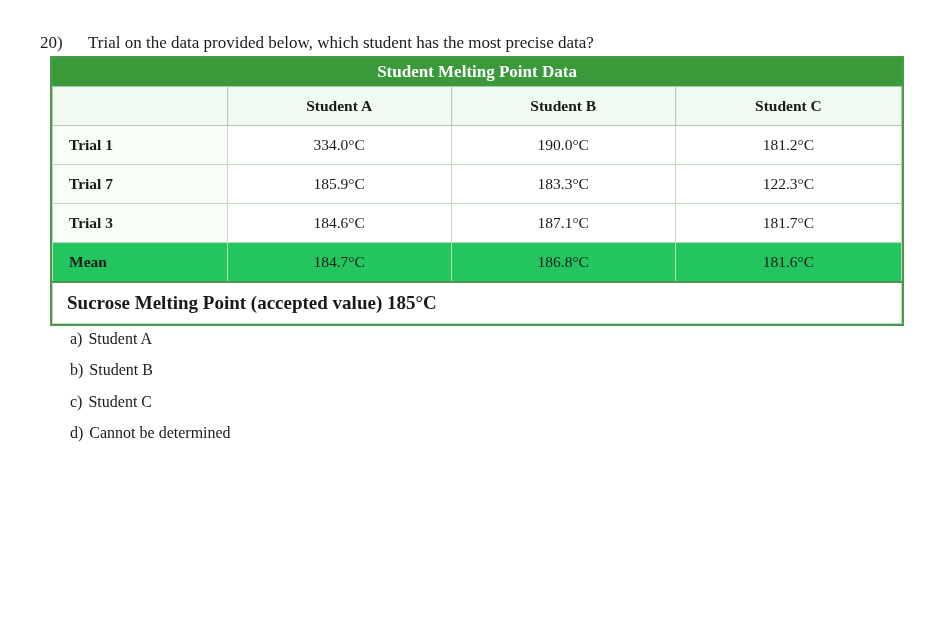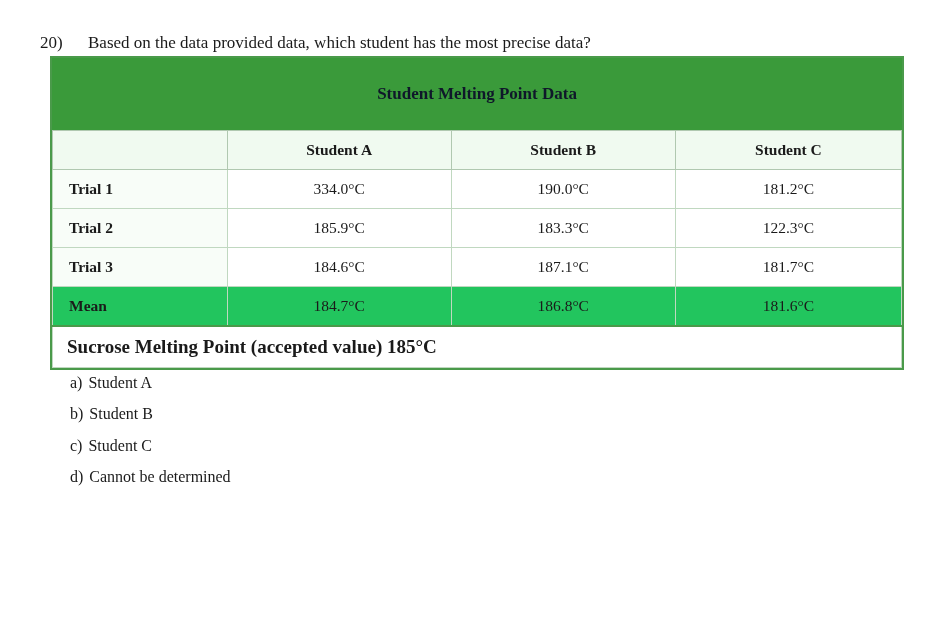--- a/index.html
+++ b/index.html
@@ -39,25 +39,25 @@
       flex: 1;
     }
 
     .table-wrapper {
       margin-left: 10px;
       border: 2px solid #4a9a4a;
     }
 
     .table-title {
       background-color: #3a9a3a;
-      color: #0f172a;
+      color: #ffffff;
       text-align: center;
       font-weight: bold;
       font-size: 17px;
-      padding: 26px 12px;
+      padding: 4px 12px;
     }
 
     table {
       width: 100%;
       border-collapse: collapse;
       background: #fff;
     }
 
     thead tr th {
       background-color: #f0faf0;
@@ -116,21 +116,21 @@
       gap: 6px;
     }
   </style>
 </head>
 <body>
 
 <div class="question-block">
 
   <div class="question-text">
     <span class="question-number">20)</span>
-    <span class="question-body">Based on the data provided data, which student has the most precise data?</span>
+    <span class="question-body">Trial on the data provided below, which student has the most precise data?</span>
   </div>
 
   <div class="table-wrapper">
     <div class="table-title">Student Melting Point Data</div>
     <table>
       <thead>
         <tr>
           <th></th>
           <th>Student A</th>
           <th>Student B</th>
@@ -138,21 +138,21 @@
         </tr>
       </thead>
       <tbody>
         <tr>
           <td>Trial 1</td>
           <td>334.0°C</td>
           <td>190.0°C</td>
           <td>181.2°C</td>
         </tr>
         <tr>
-          <td>Trial 2</td>
+          <td>Trial 7</td>
           <td>185.9°C</td>
           <td>183.3°C</td>
           <td>122.3°C</td>
         </tr>
         <tr>
           <td>Trial 3</td>
           <td>184.6°C</td>
           <td>187.1°C</td>
           <td>181.7°C</td>
         </tr>

